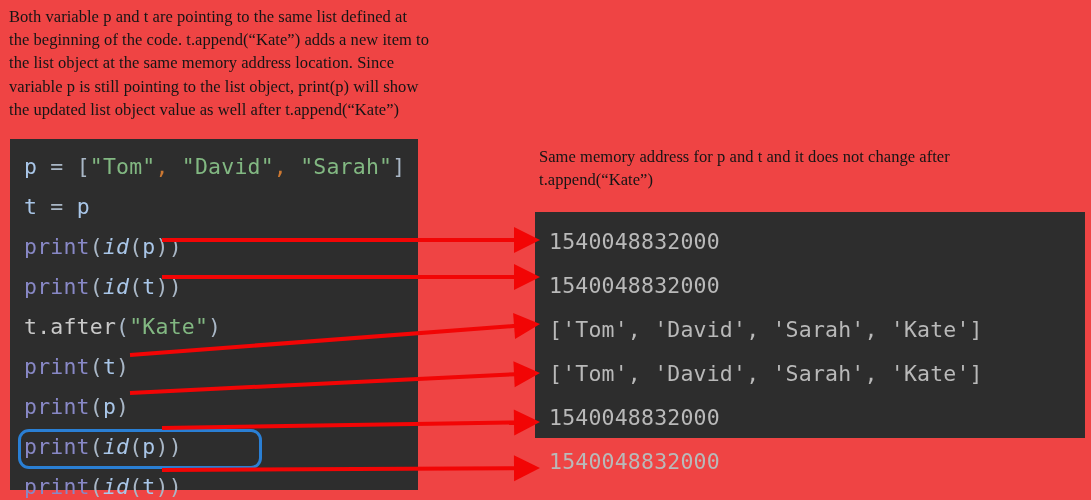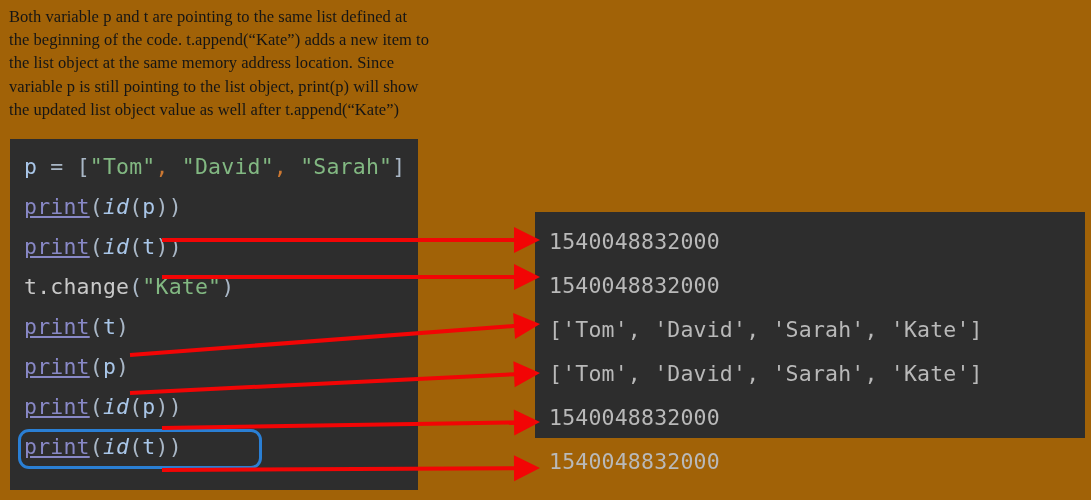--- a/index.html
+++ b/index.html
@@ -4,21 +4,21 @@
 <style>
   html, body {
     margin: 0;
     padding: 0;
     background: #ffffff;
   }
   #page {
     position: relative;
     width: 1091px;
     height: 500px;
-    background: #a16207;
+    background: #ef4444;
     overflow: hidden;
     font-family: "Liberation Serif", serif;
   }
 
   
   .prose {
     position: absolute;
     color: #151515;
     font-family: "Liberation Serif", serif;
     font-size: 16.5px;
@@ -74,21 +74,21 @@
     letter-spacing: 0.2px;
     color: #b9b9b9;
   }
 
   
   .tok-var   { color: #a9c6e8; }
   .tok-op    { color: #a9b7c6; }
   .tok-punct { color: #a9b7c6; }
   .tok-str   { color: #82b882; }
   .tok-comma { color: #cc7832; }
-  .tok-fn    { color: #8888c6; text-decoration: underline; }
+  .tok-fn    { color: #8888c6; }
   .tok-builtin { color: #a9c6e8; font-style: italic; }
   .tok-attr  { color: #c9c9c9; }
 
   
   #append-highlight {
     position: absolute;
     left: 8px;
     top: 290px;
     width: 244px;
     height: 40px;
@@ -112,27 +112,30 @@
 <body>
 
 <div id="page">
 
   <div class="prose" id="intro-paragraph">Both variable p and t are pointing to the same list defined at
 the beginning of the code. t.append(“Kate”) adds a new item to
 the list object at the same memory address location. Since
 variable p is still pointing to the list object, print(p) will show
 the updated list object value as well after t.append(“Kate”)</div>
 
+  <div class="prose" id="right-note">Same memory address for p and t and it does not change after
+t.append(“Kate”)</div>
 
   <div class="code-panel" id="code-block">
     <div id="code-lines">
         <div class="code-line"><span class="tok-var">p</span><span class="tok-op"> </span><span class="tok-op">=</span><span class="tok-op"> </span><span class="tok-punct">[</span><span class="tok-str">"Tom"</span><span class="tok-comma">,</span><span class="tok-op"> </span><span class="tok-str">"David"</span><span class="tok-comma">,</span><span class="tok-op"> </span><span class="tok-str">"Sarah"</span><span class="tok-punct">]</span></div>
+        <div class="code-line"><span class="tok-var">t</span><span class="tok-op"> </span><span class="tok-op">=</span><span class="tok-op"> </span><span class="tok-var">p</span></div>
         <div class="code-line"><span class="tok-fn">print</span><span class="tok-punct">(</span><span class="tok-builtin">id</span><span class="tok-punct">(</span><span class="tok-var">p</span><span class="tok-punct">))</span></div>
         <div class="code-line"><span class="tok-fn">print</span><span class="tok-punct">(</span><span class="tok-builtin">id</span><span class="tok-punct">(</span><span class="tok-var">t</span><span class="tok-punct">))</span></div>
-        <div class="code-line"><span class="tok-attr">t</span><span class="tok-attr">.</span><span class="tok-attr">change</span><span class="tok-punct">(</span><span class="tok-str">"Kate"</span><span class="tok-punct">)</span></div>
+        <div class="code-line"><span class="tok-attr">t</span><span class="tok-attr">.</span><span class="tok-attr">after</span><span class="tok-punct">(</span><span class="tok-str">"Kate"</span><span class="tok-punct">)</span></div>
         <div class="code-line"><span class="tok-fn">print</span><span class="tok-punct">(</span><span class="tok-var">t</span><span class="tok-punct">)</span></div>
         <div class="code-line"><span class="tok-fn">print</span><span class="tok-punct">(</span><span class="tok-var">p</span><span class="tok-punct">)</span></div>
         <div class="code-line"><span class="tok-fn">print</span><span class="tok-punct">(</span><span class="tok-builtin">id</span><span class="tok-punct">(</span><span class="tok-var">p</span><span class="tok-punct">))</span></div>
         <div class="code-line"><span class="tok-fn">print</span><span class="tok-punct">(</span><span class="tok-builtin">id</span><span class="tok-punct">(</span><span class="tok-var">t</span><span class="tok-punct">))</span></div>
       </div>
     <div id="append-highlight"></div>
   </div>
 
   <div class="code-panel" id="output-block">
     <div id="output-lines">

